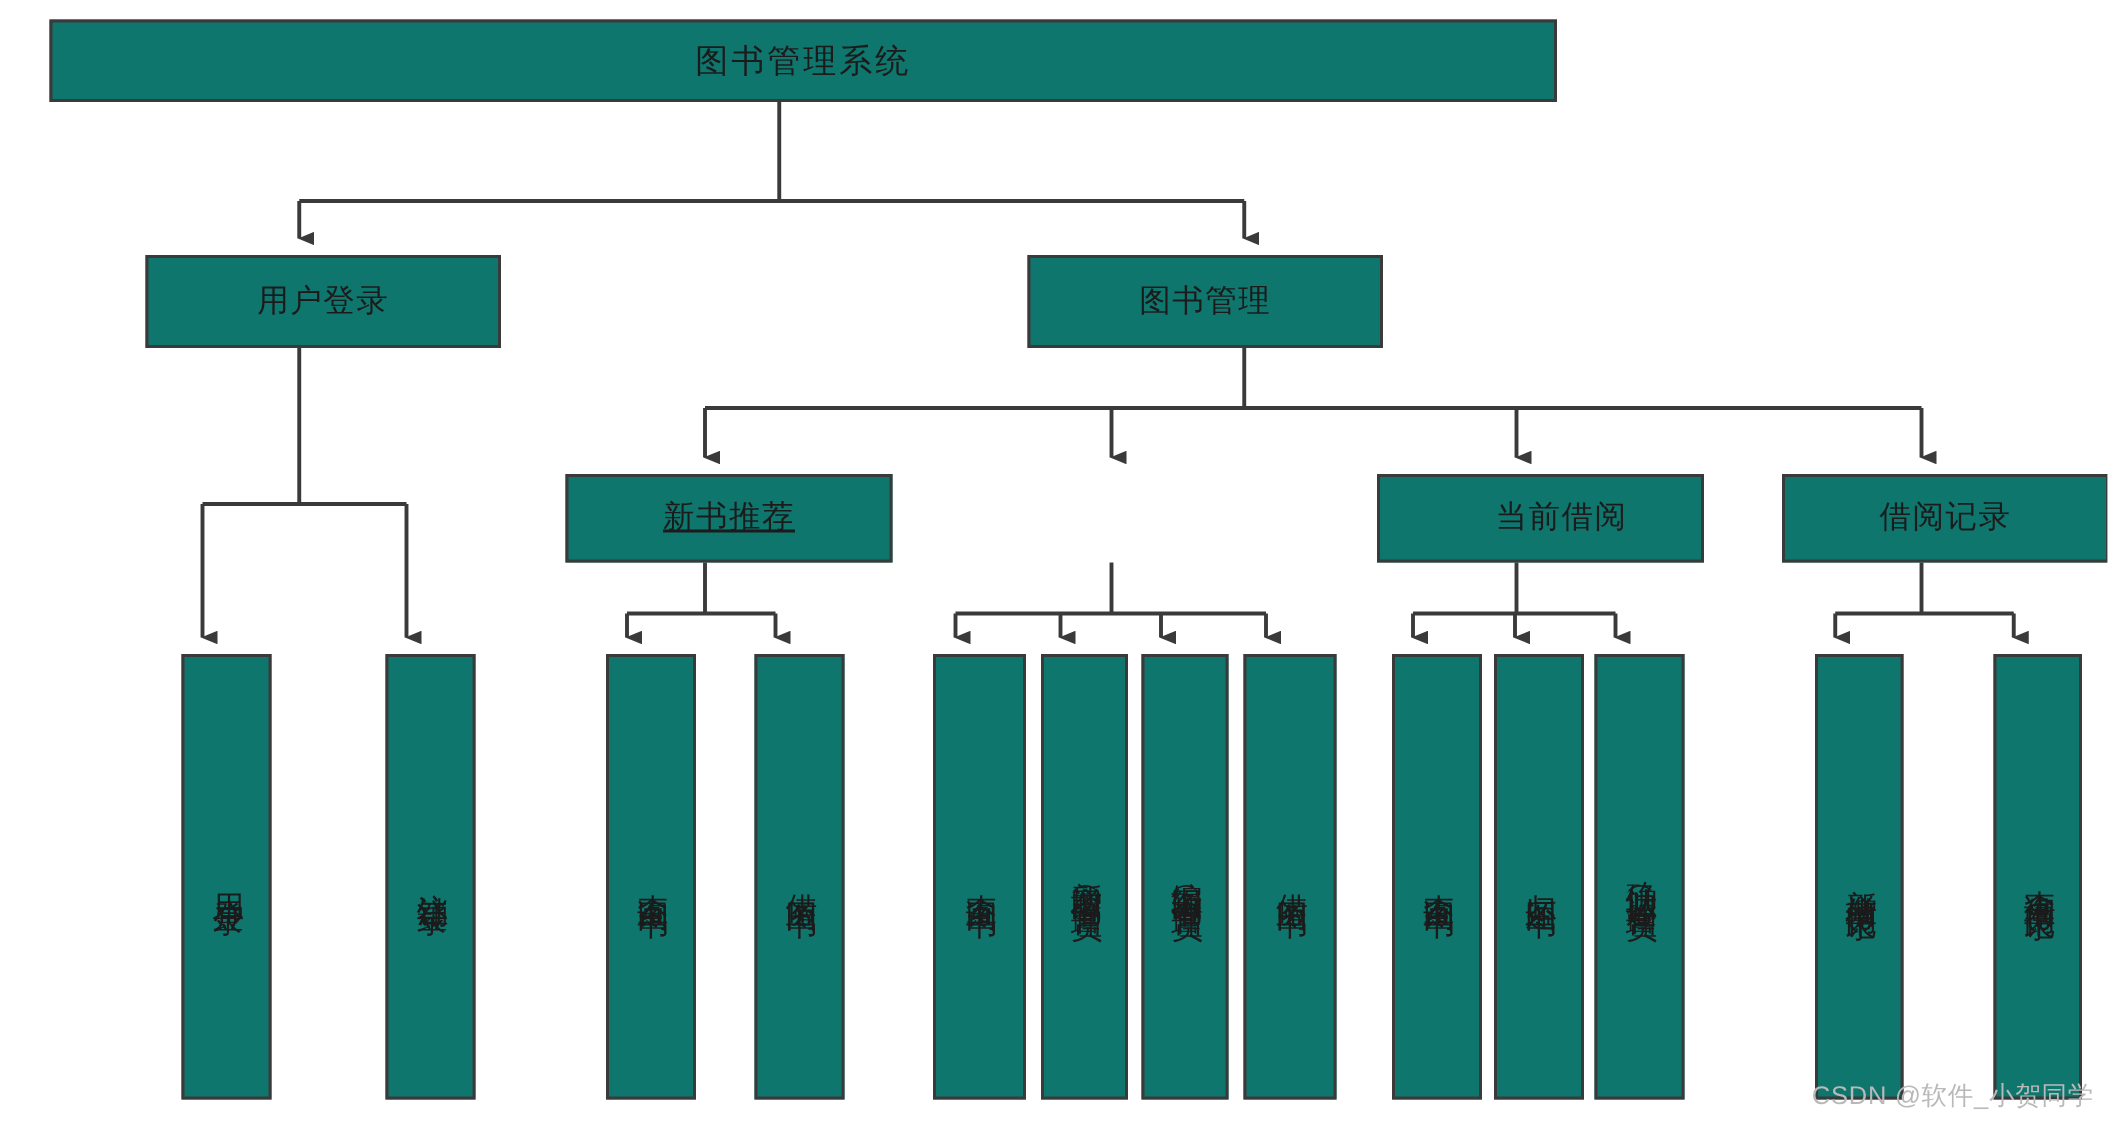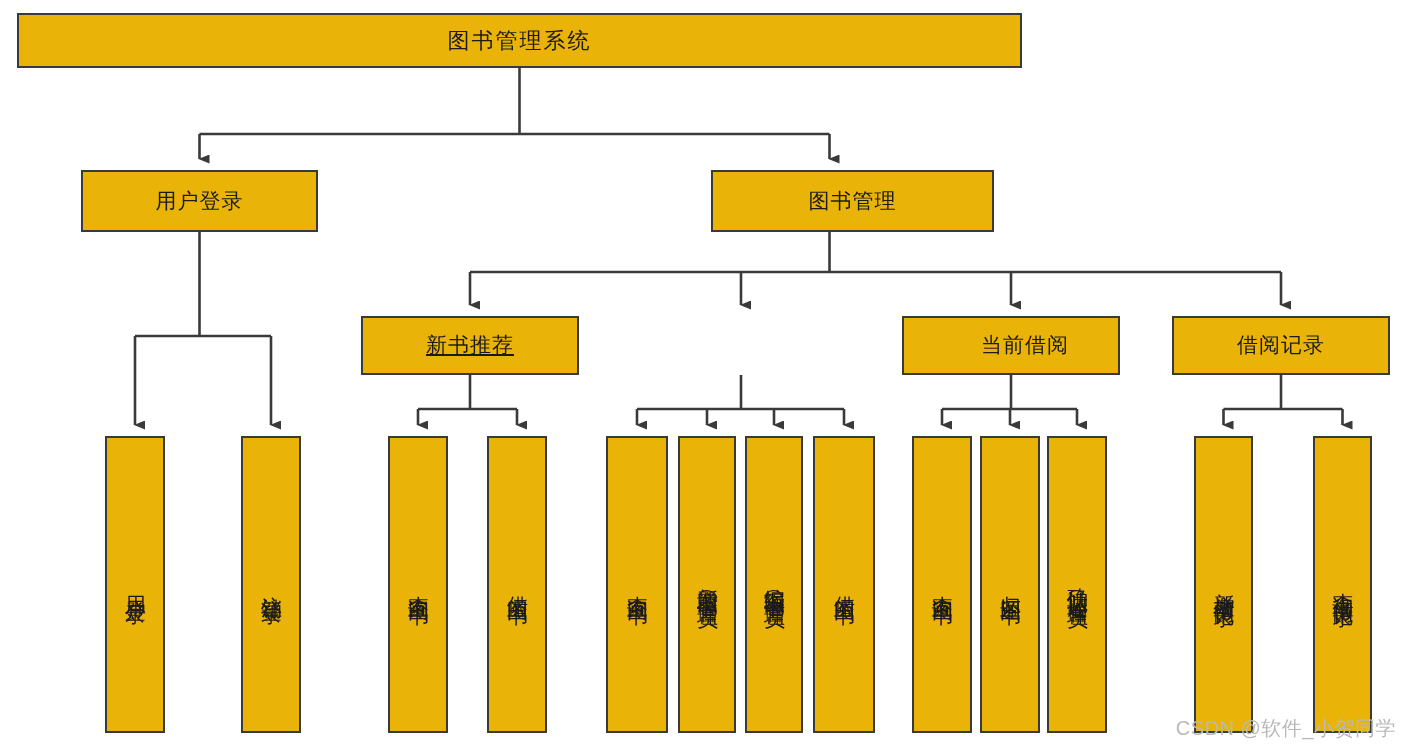--- a/index.html
+++ b/index.html
@@ -23,26 +23,27 @@
     left: 0;
     top: 0;
     width: 1405px;
     height: 747px;
     pointer-events: none;
   }
   .node {
     position: absolute;
     box-sizing: border-box;
     border: 2.5px solid #3a3a3a;
-    background: #eab308;
+    background: #0f766e;
     display: flex;
     align-items: center;
     justify-content: center;
     color: #1b1b1b;
     line-height: 1.18;
+    margin-left: 16px;
   }
   .node.horizontal {
     writing-mode: horizontal-tb;
     font-size: 21px;
     letter-spacing: 1px;
     text-align: center;
   }
   .node.vertical {
     writing-mode: vertical-rl;
     text-orientation: upright;
@@ -60,21 +61,21 @@
     white-space: nowrap;
   }
   #root-node {
     font-size: 22px;
     letter-spacing: 2px;
   }
   #watermark {
     position: absolute;
     right: 9px;
     bottom: 5px;
-    font-size: 20px;
+    font-size: 17px;
     color: #b9b9b9;
     letter-spacing: 0.5px;
     white-space: nowrap;
     user-select: none;
   }
 </style>
 </head>
 <body>
 
 <div id="diagram-root">
@@ -123,21 +124,21 @@
   </svg>
 
   <div class="node horizontal" id="root-node" style="left: 17px; top: 13px; width: 1005px; height: 55px;">
     <span class="node-label">图书管理系统</span>
   </div>
 
   <div class="node horizontal" id="node-l2_0" style="left: 81px; top: 170px; width: 237px; height: 62px;">
     <span class="node-label">用户登录</span>
   </div>
 
-  <div class="node horizontal" id="node-l2_1" style="left: 711px; top: 170px; width: 283px; height: 62px;">
+  <div class="node horizontal" id="node-l2_1" style="left: 669px; top: 170px; width: 237px; height: 62px;">
     <span class="node-label">图书管理</span>
   </div>
 
   <div class="node horizontal" id="node-l3_0" style="left: 361px; top: 316px; width: 218px; height: 59px; text-decoration: underline;">
     <span class="node-label">新书推荐</span>
   </div>
 
 
   <div class="node horizontal" id="node-l3_2" style="left: 902px; top: 316px; width: 218px; height: 59px; padding-left: 28px;">
     <span class="node-label">当前借阅</span>

